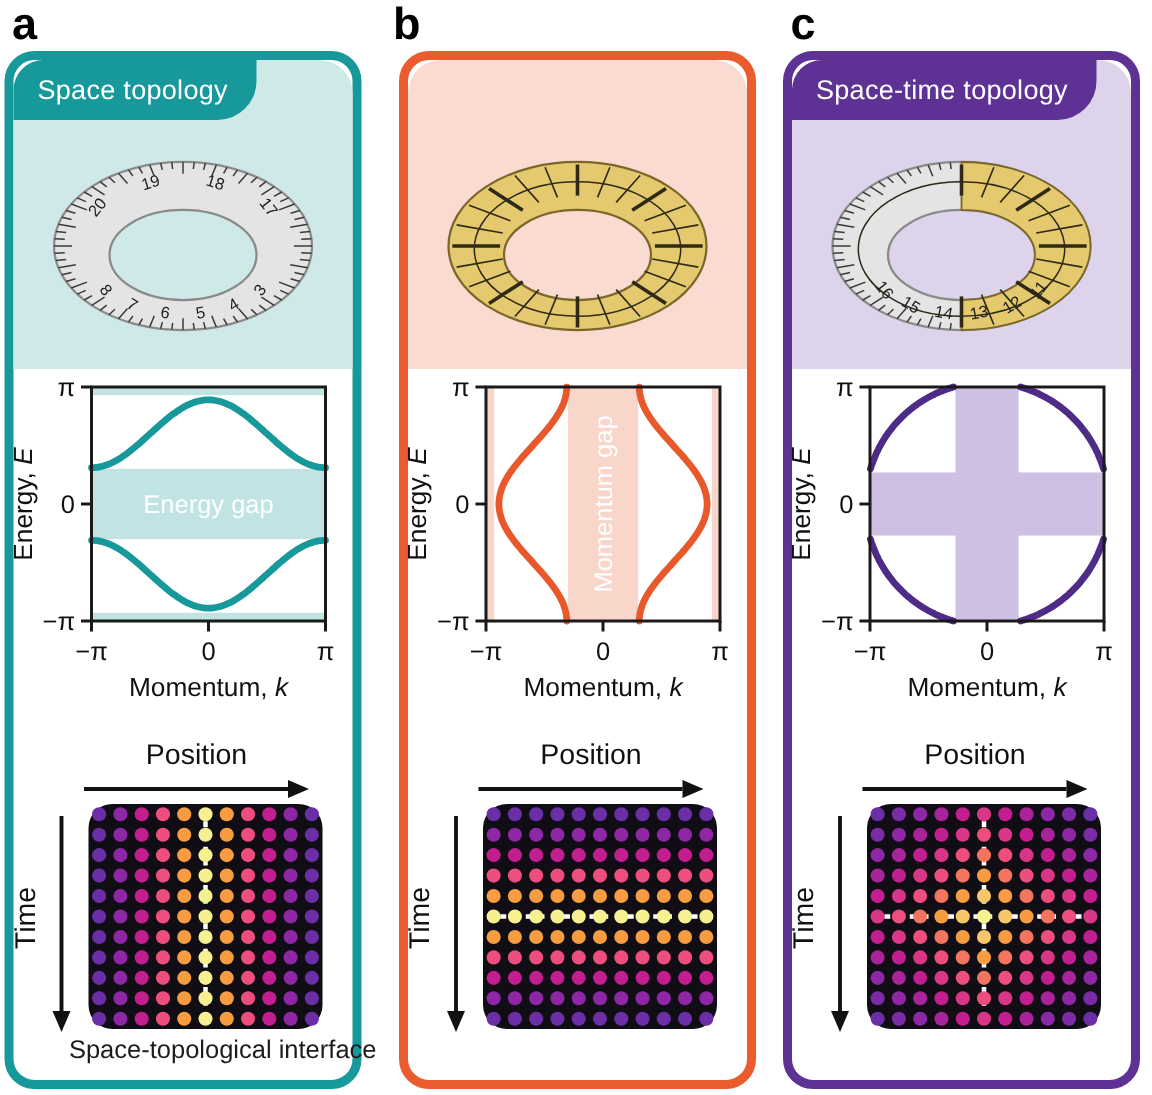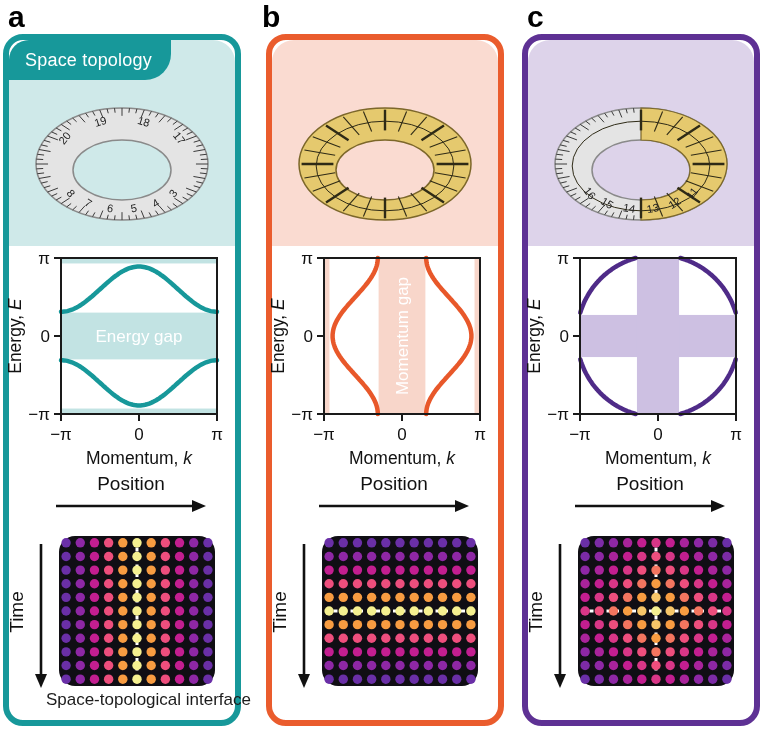--- a/index.html
+++ b/index.html
@@ -10,21 +10,21 @@
   .panel{position:absolute;top:34px;width:238px;height:692px;background:#fff;
          border:6px solid var(--accent);border-radius:20px;box-sizing:border-box;}
   .panel-0{left:3px}.panel-1{left:266px}.panel-2{left:522px}
   .tint{position:absolute;top:0;left:0;width:226px;height:206px;background:var(--light);
         border-radius:22px 22px 0 0;}
   .tab{position:absolute;top:0;left:0;height:40px;background:var(--accent);color:#fff;
        font-size:18px;line-height:40px;padding:0 19px 0 16px;border-radius:20px 0 26px 0;
        white-space:nowrap;letter-spacing:.2px;}
   .mobius{position:absolute;top:40px;left:0;width:226px;height:166px;overflow:visible;}
   .chart{position:absolute;top:204px;left:0;width:226px;height:262px;overflow:visible;}
-  .posrow{position:absolute;top:433px;left:42px;width:160px;text-align:center;
+  .posrow{position:absolute;top:453px;left:42px;width:160px;text-align:center;
           font-size:19px;color:#111;}
   .posarrow{width:154px;height:16px;display:block;margin:3px auto 0;overflow:visible;}
   .lattice{position:absolute;top:492px;left:41px;width:176px;height:168px;overflow:visible;}
   .timearrow{position:absolute;top:492px;left:0;width:40px;height:168px;overflow:visible;}
   .caption{position:absolute;top:650px;left:16px;width:100%;text-align:right;
            font-size:17px;color:#1c1c1c;}
   svg text{font-family:"Liberation Sans",sans-serif;}
 </style>
 </head>
 <body>
@@ -475,20 +475,23 @@
       </svg>
     <svg class="timearrow">
         <text x="14" y="80" text-anchor="middle" font-size="19" fill="#111" transform="rotate(-90 14 80)">Time</text>
         <line x1="32" y1="12" x2="32" y2="142" stroke="#111111" stroke-width="2.6"></line>
         <polygon points="26,142 38,142 32,156" fill="#111111"></polygon>
       </svg>
   </section>
 
   <section class="panel panel-2" style="--accent: #5e3194; --light: #ddd3ea;">
     <div class="tint"></div>
+    <div class="tab">
+      <span>Space-time topology</span>
+    </div>
     <svg class="mobius">
         <path d="M 27 84 A 86 56 0 1 1 199 84 A 86 56 0 1 1 27 84 Z M 64 90 A 49 30 0 1 0 162 90 A 49 30 0 1 0 64 90 Z" fill-rule="evenodd" fill="#e4e4e4" stroke="#8a8a8a" stroke-width="1.5"></path>
         <path d="M 113 28 A 86 56 0 0 1 113 140 L 113 120 A 49 30 0 0 0 113 60 Z" fill="#e5c96e" stroke="#7c672a" stroke-width="1.2"></path>
         <line x1="196.42000000000002" y1="84" x2="164.6" y2="84" stroke="#2e2a16" stroke-width="2.4"></line>
         <line x1="193.57753242903408" y1="98.05905052996893" x2="162.84177263651594" y2="92.69631991544469" stroke="#2e2a16" stroke-width="1.1"></line>
         <line x1="185.24383918369787" y1="111.16" x2="157.68691083527705" y2="100.8" stroke="#2e2a16" stroke-width="1.1"></line>
         <line x1="171.9868476865818" y1="122.41004035405325" x2="149.48670990922585" y2="107.75878784786799" stroke="#2e2a16" stroke-width="2.4"></line>
         <line x1="154.71" y1="131.0424999335707" x2="138.8" y2="113.09845356715714" stroke="#2e2a16" stroke-width="1.1"></line>
         <line x1="134.59068474245228" y1="136.4690908840222" x2="126.35506272729008" y2="116.4551077633127" stroke="#2e2a16" stroke-width="1.1"></line>
         <line x1="113" y1="138.32" x2="113" y2="117.6" stroke="#2e2a16" stroke-width="2.4"></line>

